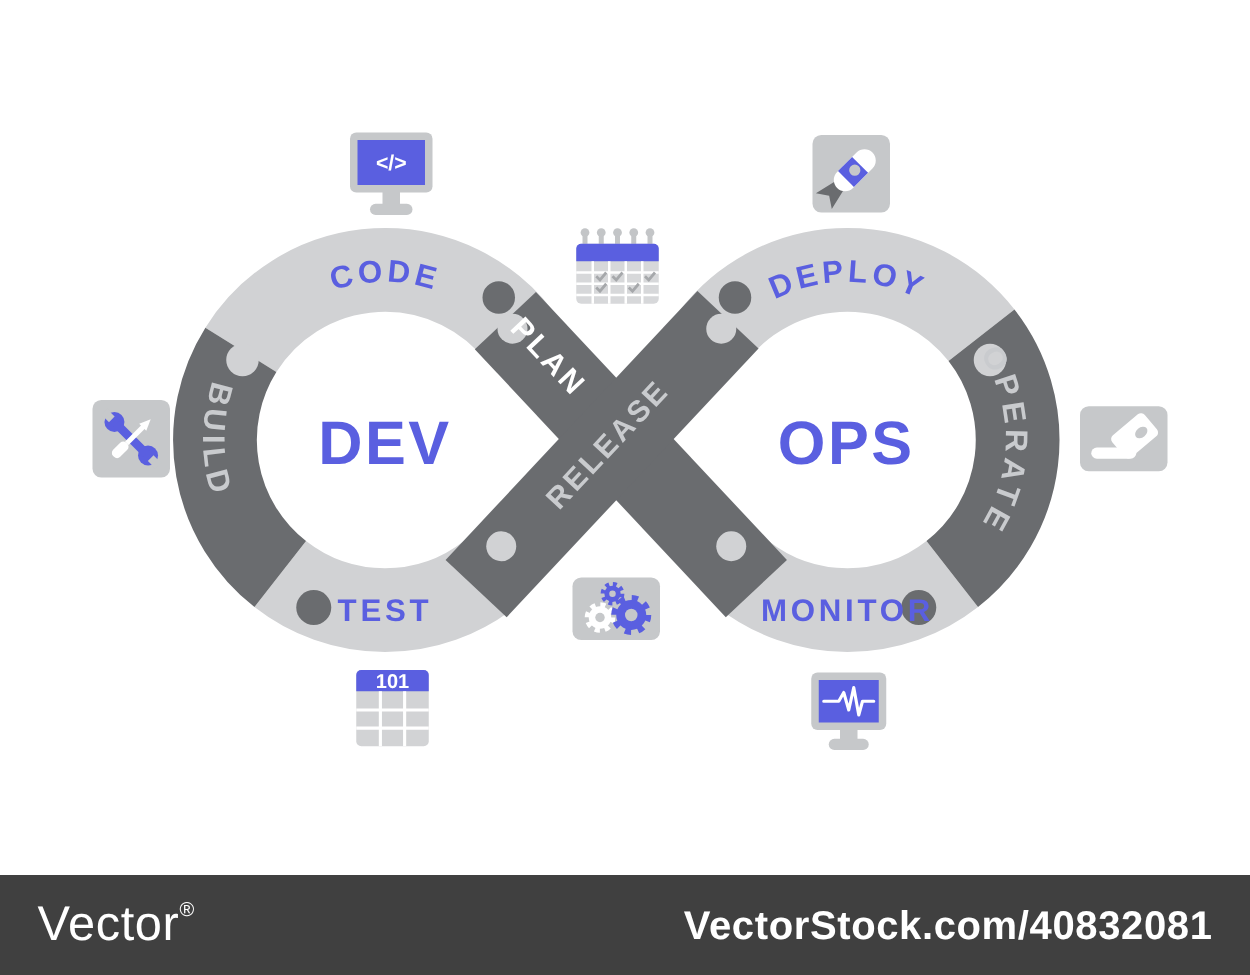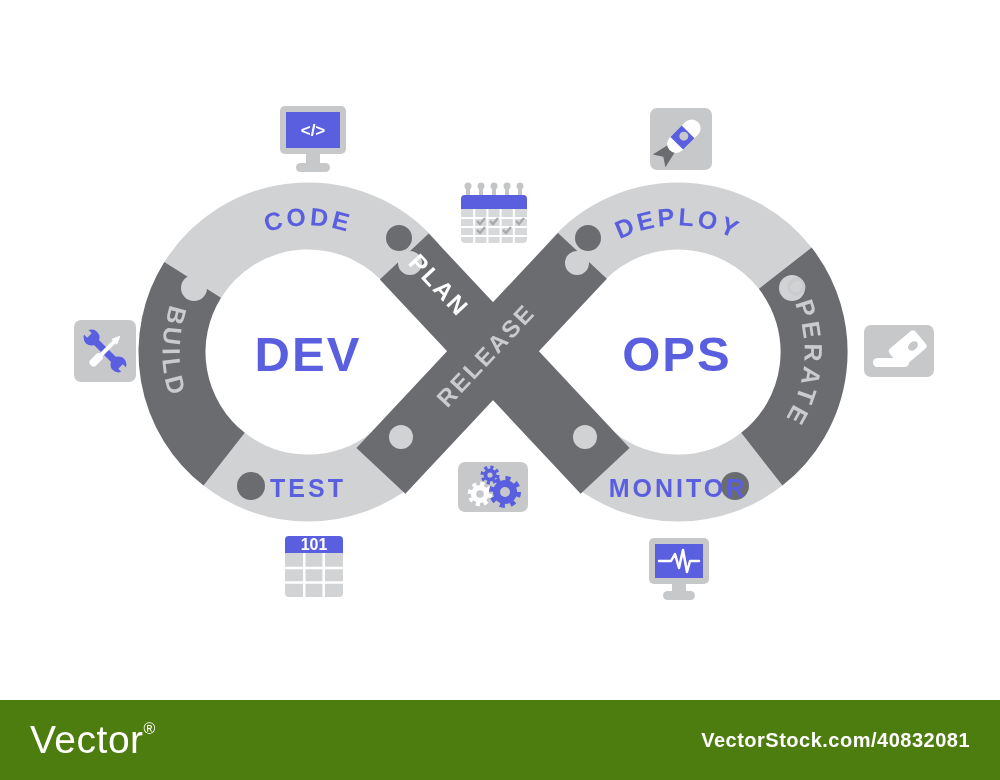--- a/index.html
+++ b/index.html
@@ -1,27 +1,27 @@
 <!DOCTYPE html>
 <html><head>
 <meta charset="utf-8">
 <style>
   html,body{margin:0;padding:0;background:#fff;}
   .stage{position:relative;width:1000px;height:780px;background:#ffffff;overflow:hidden;
          font-family:"Liberation Sans", sans-serif;}
   .diagram-svg{position:absolute;left:0;top:0;}
   
-  .wm-bar{position:absolute;left:0;top:700px;width:1000px;height:80px;background:#4d7c0f;
+  .wm-bar{position:absolute;left:0;top:700px;width:1000px;height:80px;background:#404040;
           display:flex;align-items:center;justify-content:space-between;
           padding:0 30px;box-sizing:border-box;color:#ffffff;}
   .wm-left{font-size:39px;letter-spacing:.5px;display:flex;align-items:flex-start;}
   .wm-left .reg{font-weight:400;}
   .wm-left .bold{font-weight:700;}
   .wm-left .rmark{font-size:16px;margin-top:2px;font-weight:400;}
-  .wm-right{font-size:20px;font-weight:700;letter-spacing:.5px;margin-left:12px;}
+  .wm-right{font-size:32px;font-weight:700;letter-spacing:.5px;margin-left:12px;}
   text{font-family:"Liberation Sans", sans-serif;}
 </style>
 </head>
 <body>
 
 <div class="stage">
 
 <svg class="diagram-svg" width="1000" height="700" viewBox="0 0 1000 700">
 
   <defs>

